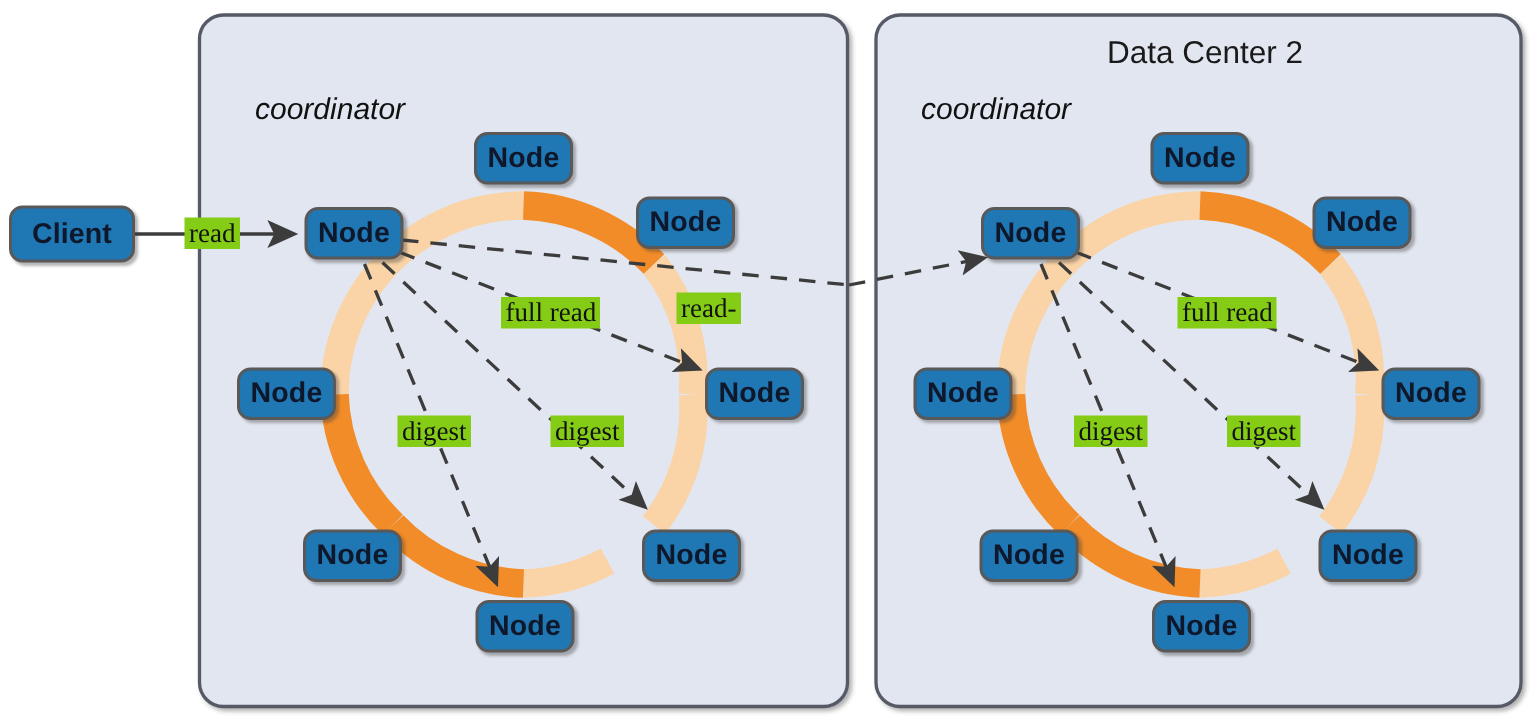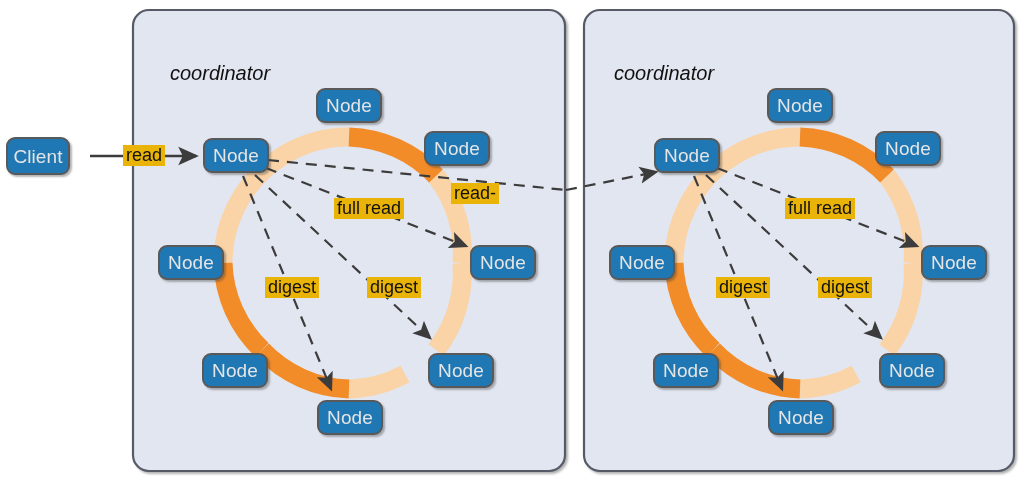--- a/index.html
+++ b/index.html
@@ -8,40 +8,42 @@
   #stage{position:relative;width:1024px;height:481px;background:#ffffff;}
   svg#canvas{position:absolute;left:0;top:0;width:1024px;height:481px;}
 
   
   .boxlbl{
     position:absolute;
     box-sizing:border-box;
     background:#1f77b4;
     border:2.5px solid #595959;
     border-radius:9px;
-    color:#e5e5e5;
+    color:#0f172a;
     font-size:19px;
     line-height:1;
     display:flex;align-items:center;justify-content:center;
     letter-spacing:.1px;
     box-shadow:2px 2px 2px rgba(60,60,60,.38);
     white-space:nowrap;
+    font-weight:bold;
   }
   .node{width:66px;height:35px;}
-  .client{width:64px;height:38px;}
+  .client{width:84px;height:38px;}
 
   
   .edgelbl{
     position:absolute;
-    background:#eab308;
+    background:#84cc16;
     color:#111111;
     font-size:18px;
     line-height:1.05;
     padding:1px 3px;
     white-space:nowrap;
+    font-family:Liberation Serif, serif;
   }
   
   .dctitle{
     position:absolute;
     font-size:21px;
     color:#1a1a1a;
     white-space:nowrap;
   }
   .coordlbl{
     position:absolute;
@@ -137,22 +139,23 @@
   <div class="boxlbl node" style="left:470px;top:245px;">Node</div>
   <div class="boxlbl node" style="left:428px;top:353px;">Node</div>
   <div class="boxlbl node" style="left:317px;top:400px;">Node</div>
   <div class="boxlbl node" style="left:202px;top:353px;">Node</div>
   <div class="boxlbl node" style="left:158px;top:245px;">Node</div>
 
   <div class="edgelbl" style="left:334px;top:198px;">full read</div>
   <div class="edgelbl" style="left:265px;top:277px;">digest</div>
   <div class="edgelbl" style="left:367px;top:277px;">digest</div>
 
-  <div class="edgelbl" style="left:451px;top:183px;">read-</div>
+  <div class="edgelbl" style="left:451px;top:195px;">read-</div>
 
+  <div class="dctitle" style="left:738px;top:24px;">Data Center 2</div>
   <div class="coordlbl" style="left:614px;top:62px;">
     <div>coordinator</div>
   </div>
 
   <div class="boxlbl node" style="left:654px;top:138px;">Node</div>
   <div class="boxlbl node" style="left:767px;top:88px;">Node</div>
   <div class="boxlbl node" style="left:875px;top:131px;">Node</div>
   <div class="boxlbl node" style="left:921px;top:245px;">Node</div>
   <div class="boxlbl node" style="left:879px;top:353px;">Node</div>
   <div class="boxlbl node" style="left:768px;top:400px;">Node</div>

